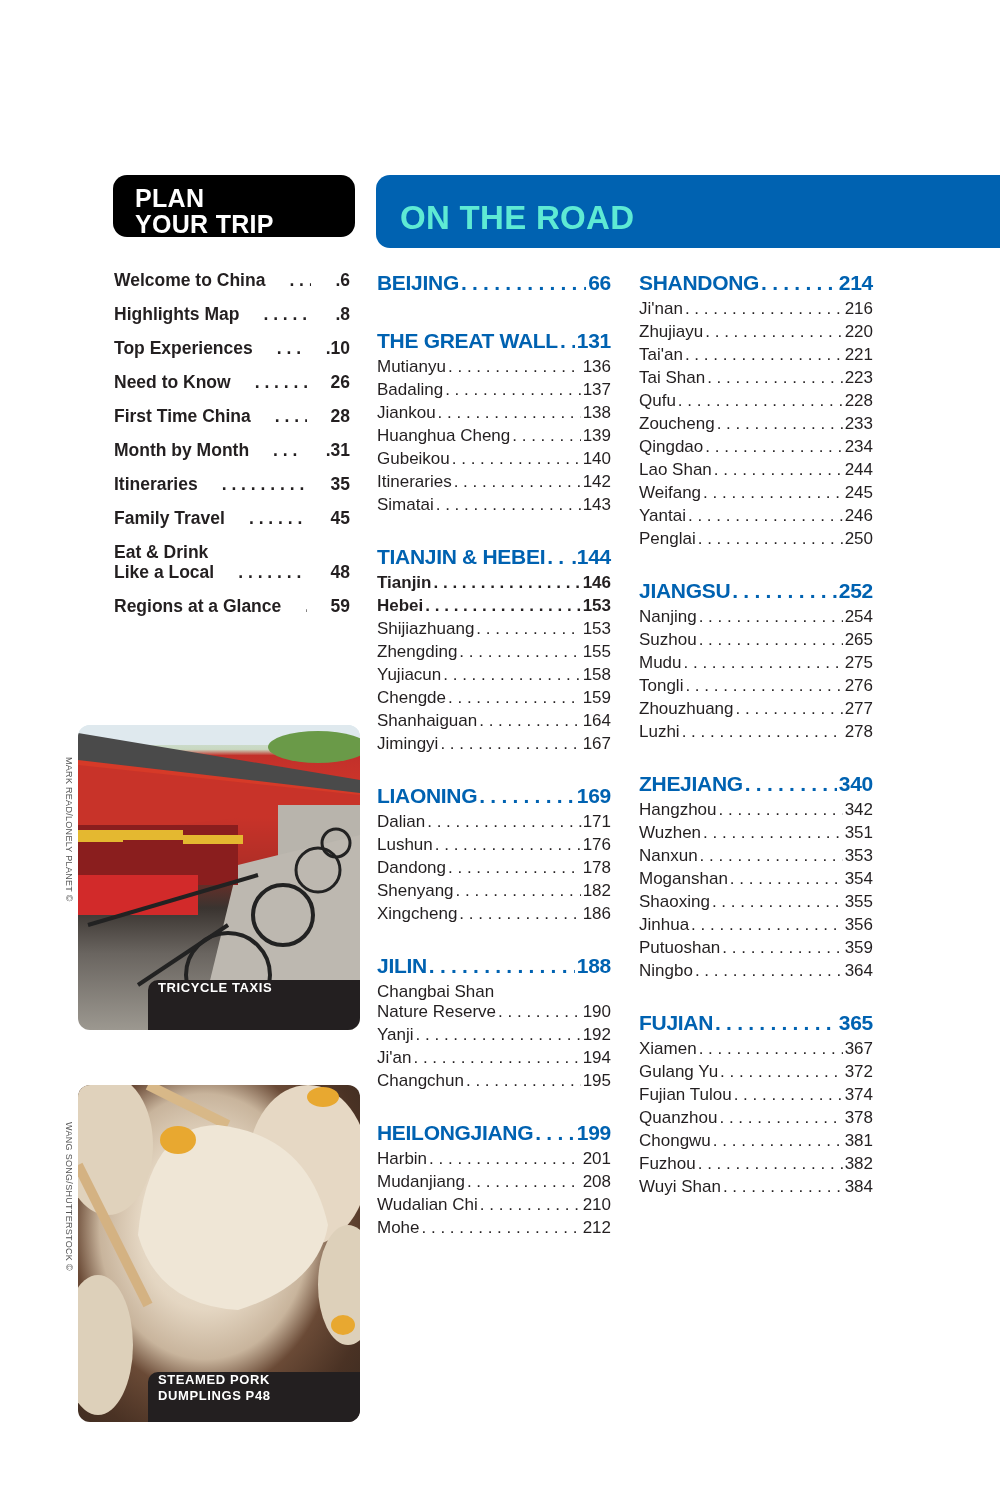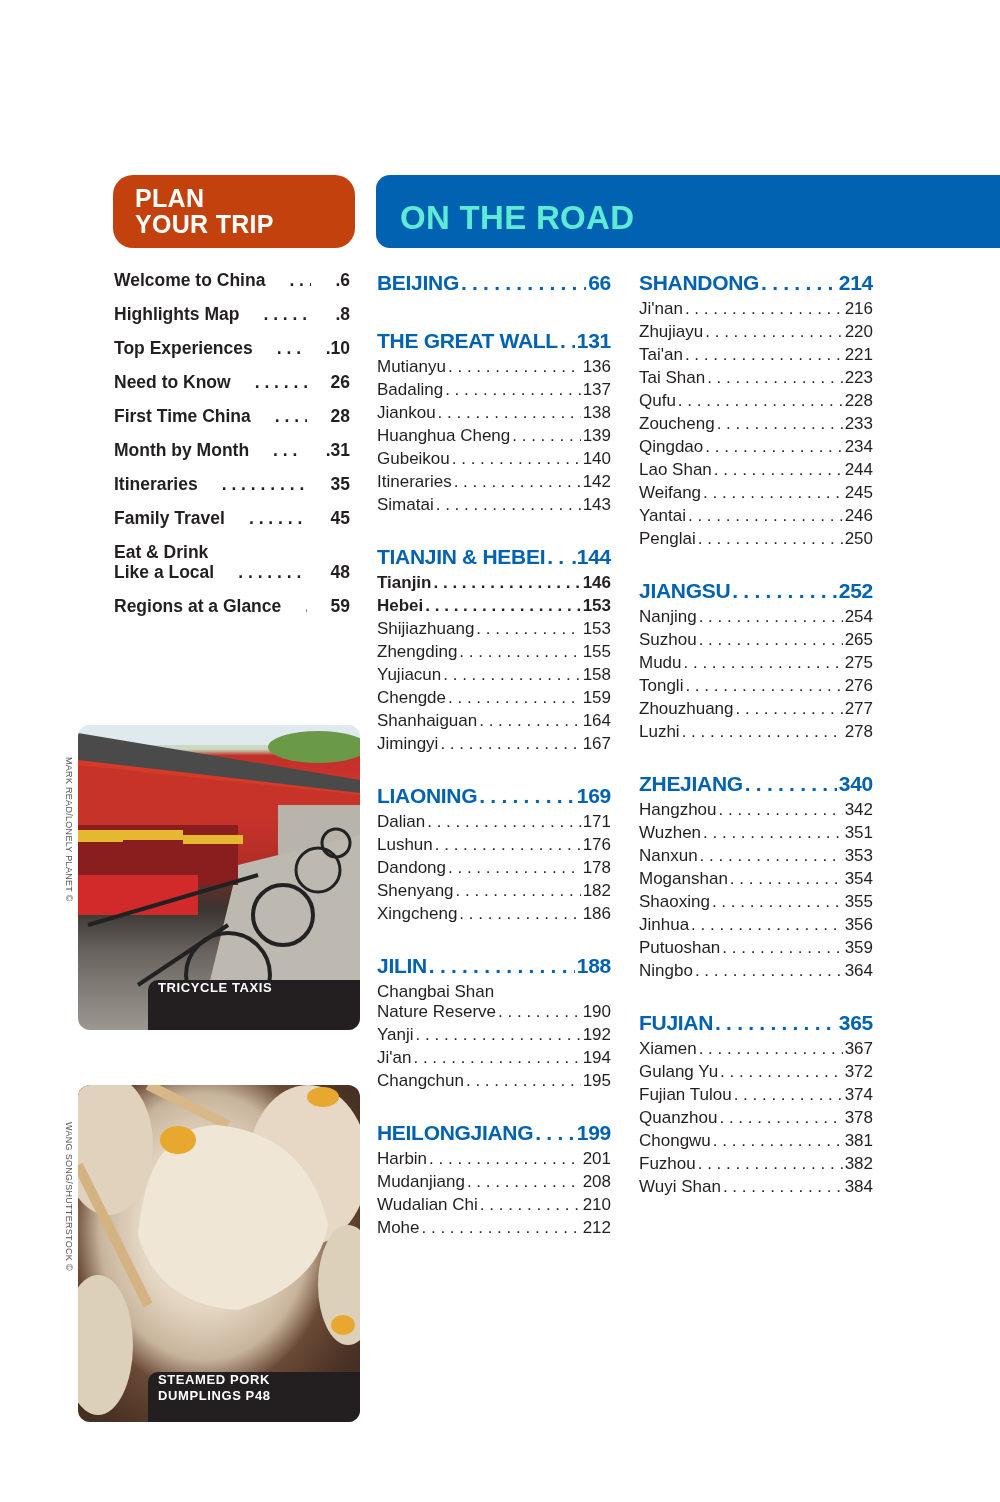--- a/index.html
+++ b/index.html
@@ -1,18 +1,18 @@
 <!DOCTYPE html>
 <html><head>
 <meta charset="utf-8">
 <style>
   html, body { margin: 0; padding: 0; background: #ffffff; }
   body { width: 1000px; height: 1502px; position: relative; overflow: hidden; font-family: "Liberation Sans", sans-serif; color: #231f20; }
 
-  .plan-banner { position: absolute; left: 113px; top: 175px; width: 242px; height: 73px; background: #c2410c; border-radius: 20px; box-sizing: border-box; padding: 10px 0 0 22px; }
+  .plan-banner { position: absolute; left: 113px; top: 175px; width: 242px; height: 62px; background: #000000; border-radius: 14px; box-sizing: border-box; padding: 10px 0 0 22px; }
   .plan-banner .line { display: block; color: #fff; font-weight: bold; font-size: 25px; line-height: 26px; letter-spacing: 0.3px; }
 
   .road-banner { position: absolute; left: 376px; top: 175px; width: 624px; height: 73px; background: #0062b1; border-radius: 14px 0 0 14px; }
   .road-banner .title { position: absolute; left: 24px; top: 24px; color: #5eead4; font-weight: bold; font-size: 33px; letter-spacing: 0.3px; }
 
   .plan-list { position: absolute; left: 114px; top: 270px; width: 236px; }
   .plan-item { display: flex; align-items: flex-end; font-weight: bold; font-size: 17.5px; line-height: 20px; margin-bottom: 14px; color: #231f20; gap: 21px; }
   .plan-item .label { white-space: pre-line; flex: none; }
   .plan-item .dots { flex: 1; overflow: hidden; white-space: nowrap; margin: 0 3px; letter-spacing: 3px; }
   .plan-item .dots::before { content: ". . . . . . . . . . . . . . . . . . . . . . . . . . . . . . . . . ."; letter-spacing: 0; }

